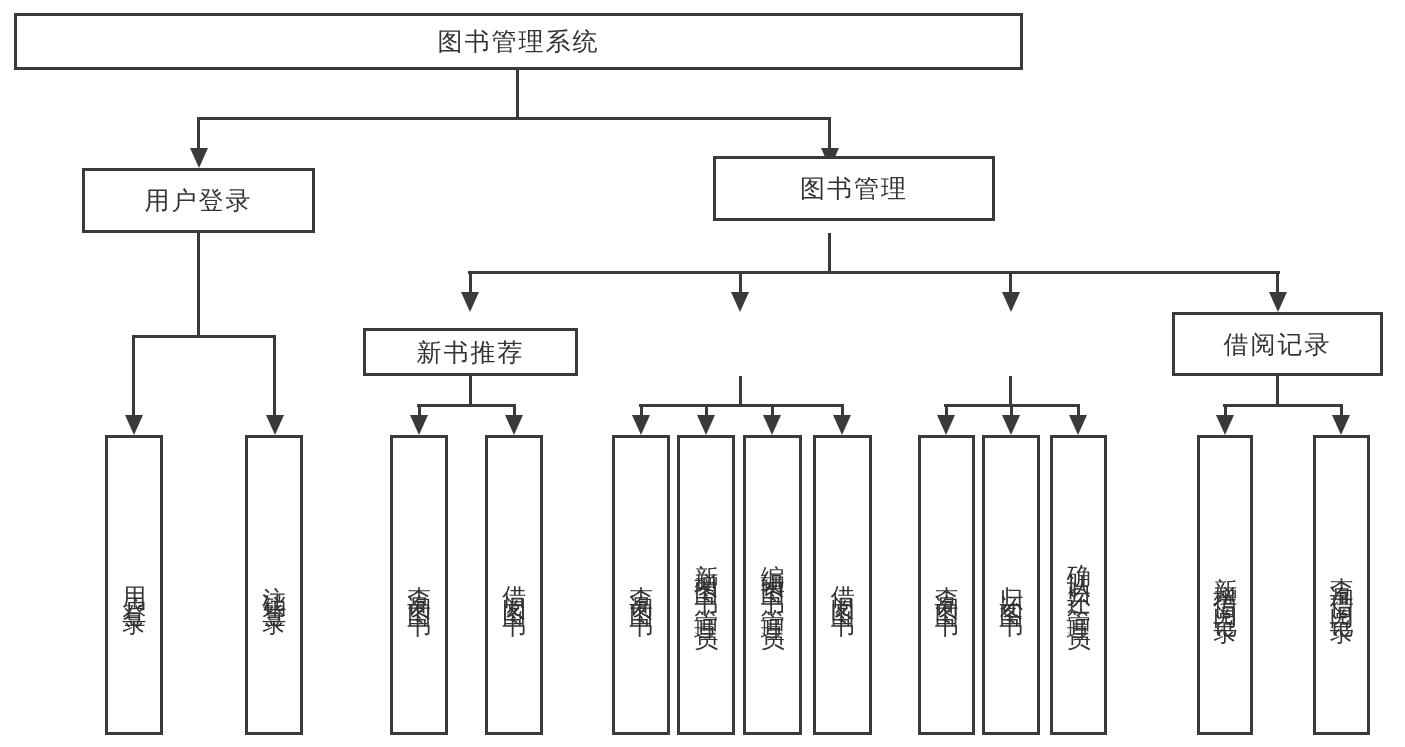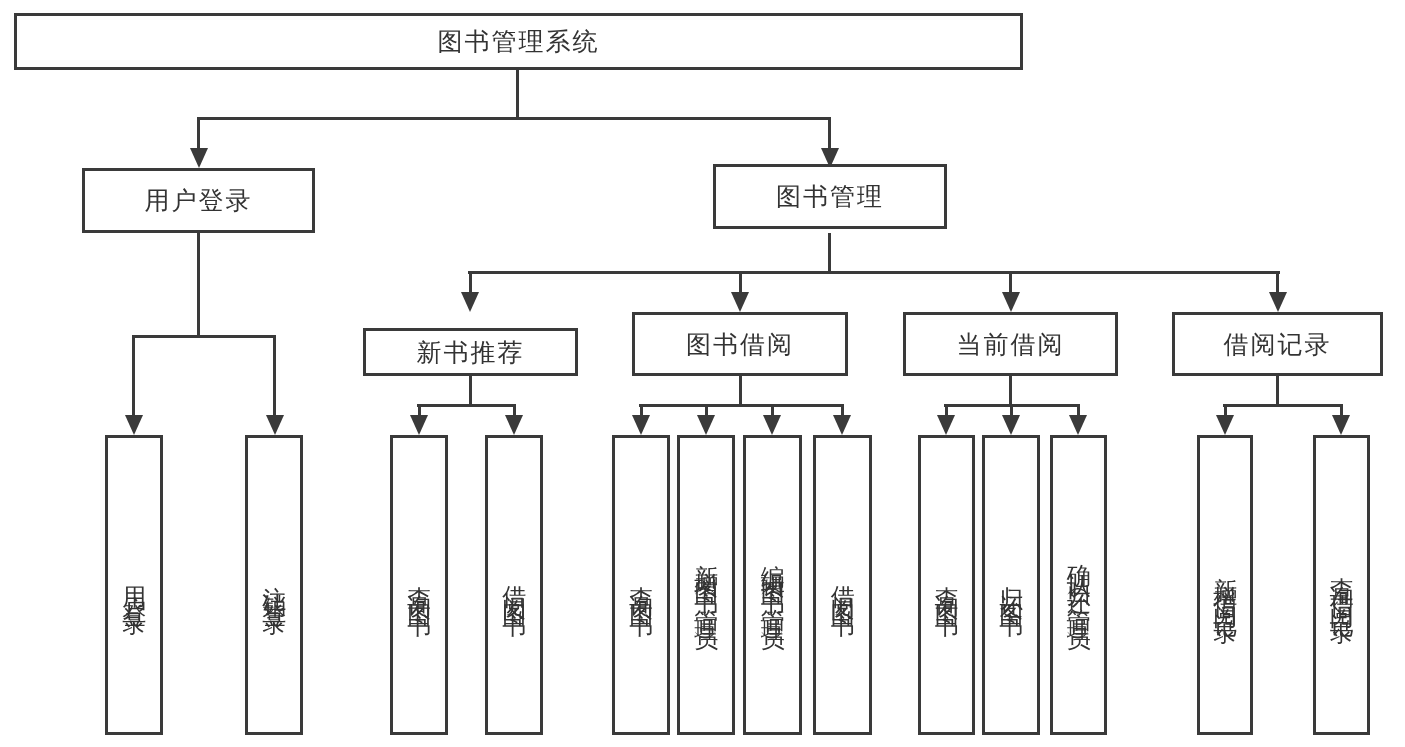--- a/index.html
+++ b/index.html
@@ -56,43 +56,41 @@
 
   <div class="vline" style="left:516px;top:70px;height:49px"></div>
   <div class="hline" style="left:197px;top:117px;width:634px"></div>
 
   <div class="vline" style="left:197px;top:117px;height:35px"></div>
   <div class="arrowhead" style="left:190px;top:148px"></div>
   <div class="vline" style="left:828px;top:117px;height:35px"></div>
   <div class="arrowhead" style="left:821px;top:148px"></div>
 
   <div class="box h" style="left:82px;top:168px;width:233px;height:65px">用户登录</div>
-  <div class="box h" style="left:713px;top:164px;width:234px;height:65px">图书管理</div>
+  <div class="box h" style="left:713px;top:156px;width:282px;height:65px">图书管理</div>
 
   <div class="vline" style="left:197px;top:233px;height:105px"></div>
   <div class="hline" style="left:132px;top:335px;width:144px"></div>
   <div class="vline" style="left:132px;top:335px;height:82px"></div>
   <div class="arrowhead" style="left:125px;top:415px"></div>
   <div class="vline" style="left:273px;top:335px;height:82px"></div>
   <div class="arrowhead" style="left:266px;top:415px"></div>
 
   <div class="vline" style="left:828px;top:233px;height:41px"></div>
   <div class="hline" style="left:468px;top:271px;width:812px"></div>
   <div class="vline" style="left:469px;top:271px;height:23px"></div>
   <div class="arrowhead" style="left:461px;top:292px"></div>
   <div class="vline" style="left:739px;top:271px;height:23px"></div>
   <div class="arrowhead" style="left:731px;top:292px"></div>
   <div class="vline" style="left:1009px;top:271px;height:23px"></div>
   <div class="arrowhead" style="left:1002px;top:292px"></div>
   <div class="vline" style="left:1276px;top:271px;height:23px"></div>
   <div class="arrowhead" style="left:1269px;top:292px"></div>
 
   <div class="box h" style="left:363px;top:328px;width:215px;height:48px">新书推荐</div>
-  <div class="box h" style="left:632px;top:312px;width:216px;height:64px">图书借阅</div>
-  <div class="box h" style="left:903px;top:312px;width:215px;height:64px">当前借阅</div>
   <div class="box h" style="left:1172px;top:312px;width:211px;height:64px">借阅记录</div>
 
   <div class="vline" style="left:469px;top:376px;height:31px"></div>
   <div class="vline" style="left:739px;top:376px;height:31px"></div>
   <div class="vline" style="left:1009px;top:376px;height:31px"></div>
   <div class="vline" style="left:1276px;top:376px;height:31px"></div>
 
   <div class="hline" style="left:417px;top:404px;width:99px"></div>
   <div class="hline" style="left:639px;top:404px;width:205px"></div>
   <div class="hline" style="left:944px;top:404px;width:136px"></div>

